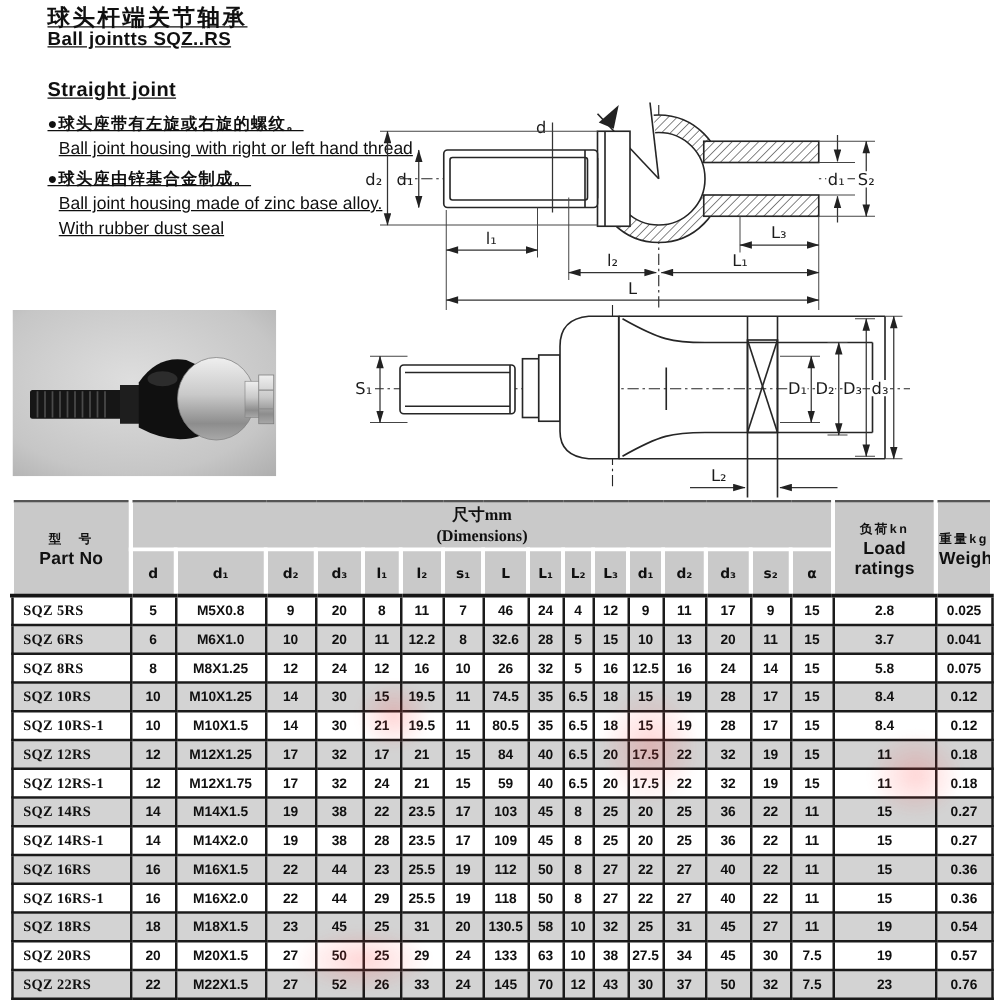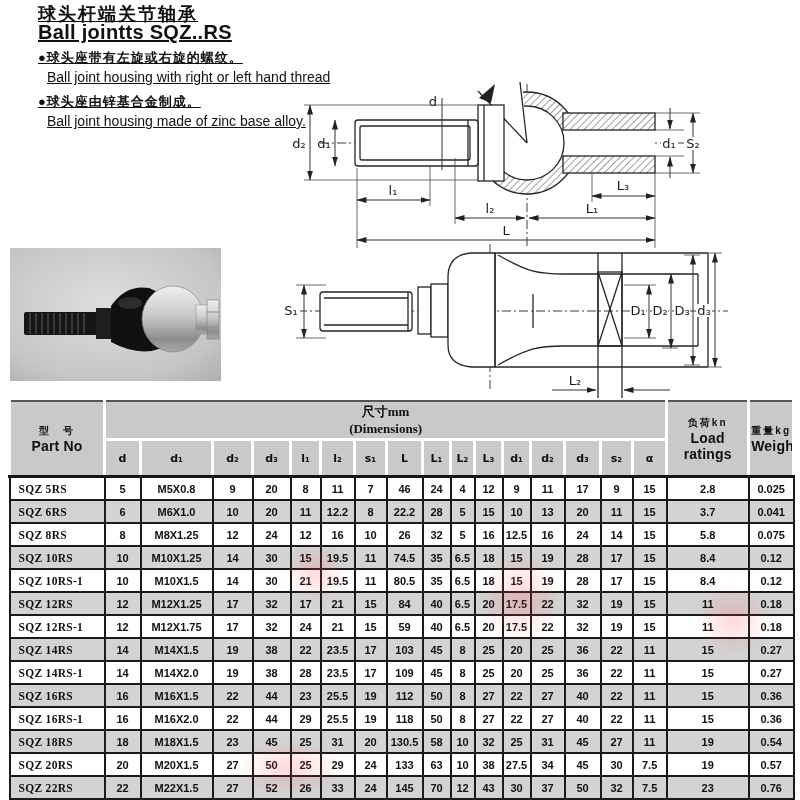--- a/index.html
+++ b/index.html
@@ -2,21 +2,21 @@
 <html><head>
 <meta charset="utf-8">
 <style>
   html,body{margin:0;padding:0;background:#fff;}
   .page{position:relative;width:800px;height:800px;background:#fff;overflow:hidden;
         font-family:"Liberation Sans","DejaVu Sans",sans-serif;color:#101010;}
 
   
   .intro{position:absolute;left:38px;top:5px;width:250px;text-decoration:underline;}
   .title-cn{font-size:18px;font-weight:700;letter-spacing:2px;line-height:18px;}
-  .title-en{font-size:20px;font-weight:700;line-height:18px;letter-spacing:0.3px;}
+  .title-en{font-size:15px;font-weight:700;line-height:18px;letter-spacing:0.3px;}
   .subtitle{font-size:16px;font-weight:600;margin-top:23px;letter-spacing:0.3px;}
   .feat-cn{font-size:13px;font-weight:700;letter-spacing:1px;margin-top:9px;line-height:15px;white-space:nowrap;}
   .feat-en{font-size:14px;margin-top:5px;padding-left:9px;line-height:15px;white-space:nowrap;}
 
   
   .photo{position:absolute;left:10px;top:248px;width:211px;height:133px;}
 
   
   .drawing{position:absolute;left:280px;top:58px;width:520px;height:340px;}
   .cl{stroke-dasharray:9 3 2 3;stroke-width:0.9;}
@@ -45,24 +45,26 @@
          background:radial-gradient(closest-side,rgba(255,70,70,0.22),rgba(255,70,70,0.0));}
 </style>
 </head>
 <body>
 
 <div class="page">
 
   <div class="intro">
     <div class="title-cn">球头杆端关节轴承</div>
     <div class="title-en">Ball jointts SQZ..RS</div>
+    <div class="subtitle">Straight joint</div>
     <div class="feat-cn">●球头座带有左旋或右旋的螺纹。</div>
     <div class="feat-en">Ball joint  housing with right or left hand thread</div>
     <div class="feat-cn">●球头座由锌基合金制成。</div>
     <div class="feat-en">Ball joint  housing made of zinc base alloy.</div>
+    <div class="feat-en">With rubber dust seal</div>
   </div>
 
   <svg class="photo" viewBox="0 0 211 133">
     <defs>
       <radialGradient id="pbg" cx="45%" cy="42%" r="80%">
         <stop offset="0%" stop-color="#dedede"></stop>
           <stop offset="70%" stop-color="#c6c6c6"></stop>
           <stop offset="100%" stop-color="#aeaeae"></stop>
       </radialGradient>
       <linearGradient id="metal" x1="0" y1="0" x2="0" y2="1">
@@ -322,21 +324,21 @@
           </tr>
           <tr>
             <td class="part">SQZ 6RS</td>
             <td>6</td>
             <td>M6X1.0</td>
             <td>10</td>
             <td>20</td>
             <td>11</td>
             <td>12.2</td>
             <td>8</td>
-            <td>22.2</td>
+            <td>32.6</td>
             <td>28</td>
             <td>5</td>
             <td>15</td>
             <td>10</td>
             <td>13</td>
             <td>20</td>
             <td>11</td>
             <td>15</td>
             <td>3.7</td>
             <td>0.041</td>

